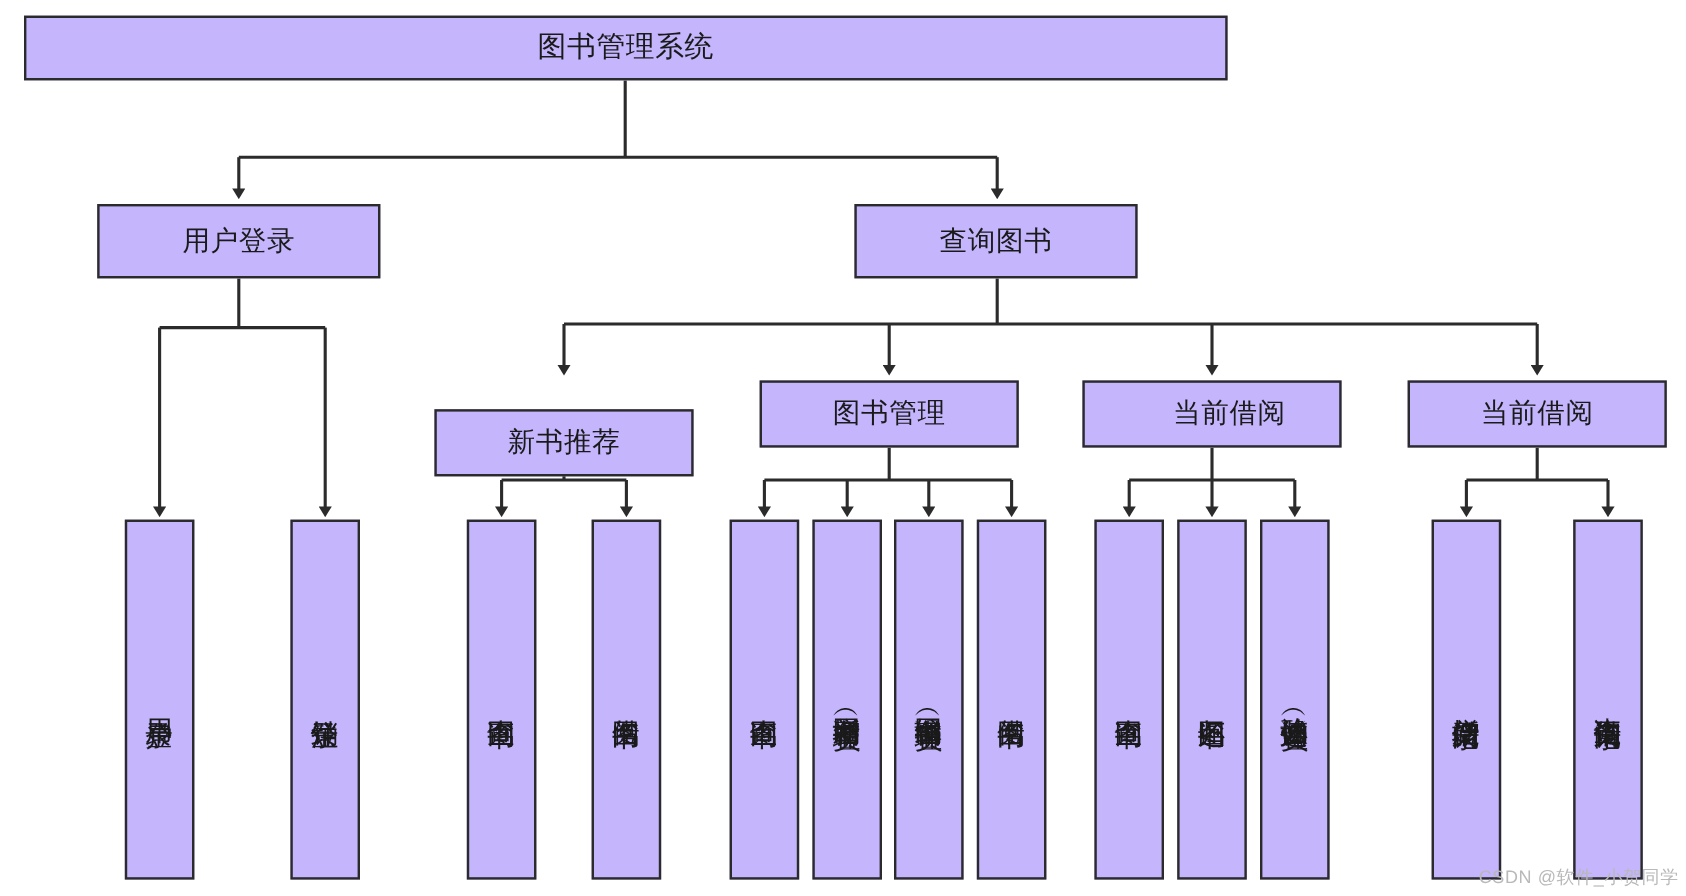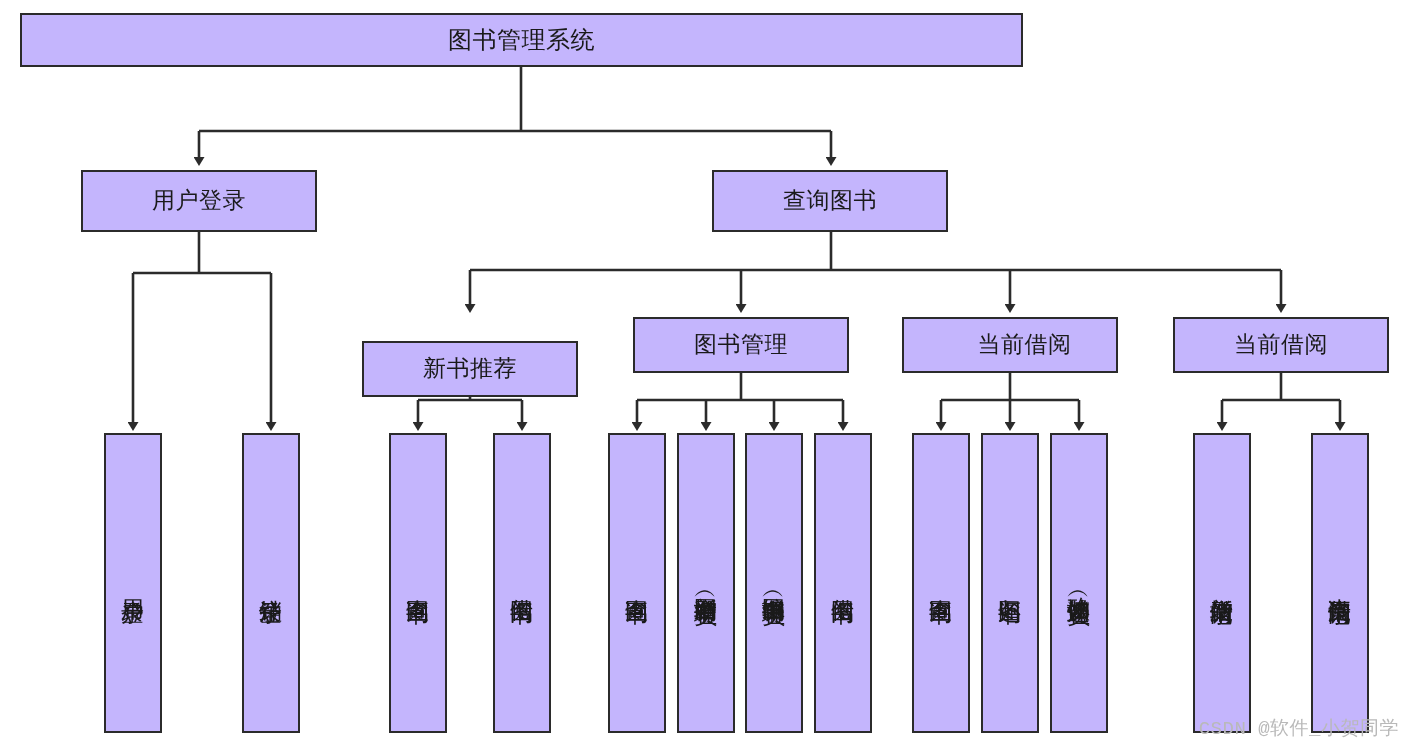--- a/index.html
+++ b/index.html
@@ -54,26 +54,25 @@
   }
   .node-v .vtext {
     writing-mode: vertical-rl;
     text-orientation: upright;
     display: block;
   }
   .watermark {
     position: absolute;
     right: 6px;
     bottom: 6px;
-    font-size: 19px;
+    font-size: 15px;
     color: #b9b9b9;
     letter-spacing: 0.5px;
     white-space: nowrap;
     z-index: 5;
-    font-family: Liberation Mono, monospace;
   }
 </style>
 </head>
 <body>
 
 <div id="diagram">
 
   <svg id="connectors" viewBox="0 0 1405 747" xmlns="http://www.w3.org/2000/svg">
     <defs>
       <marker id="arrow" markerWidth="9" markerHeight="11" refX="1" refY="5.5" orient="auto" markerUnits="userSpaceOnUse">

